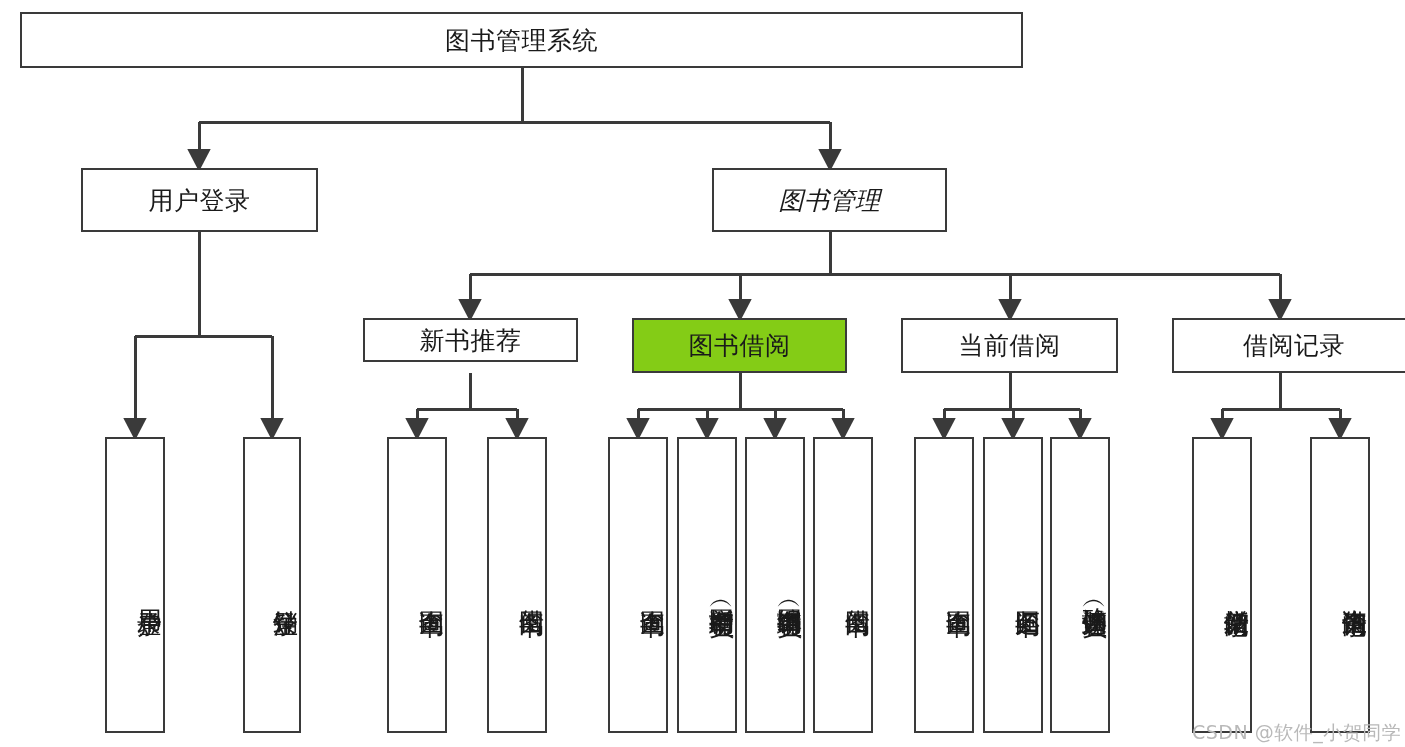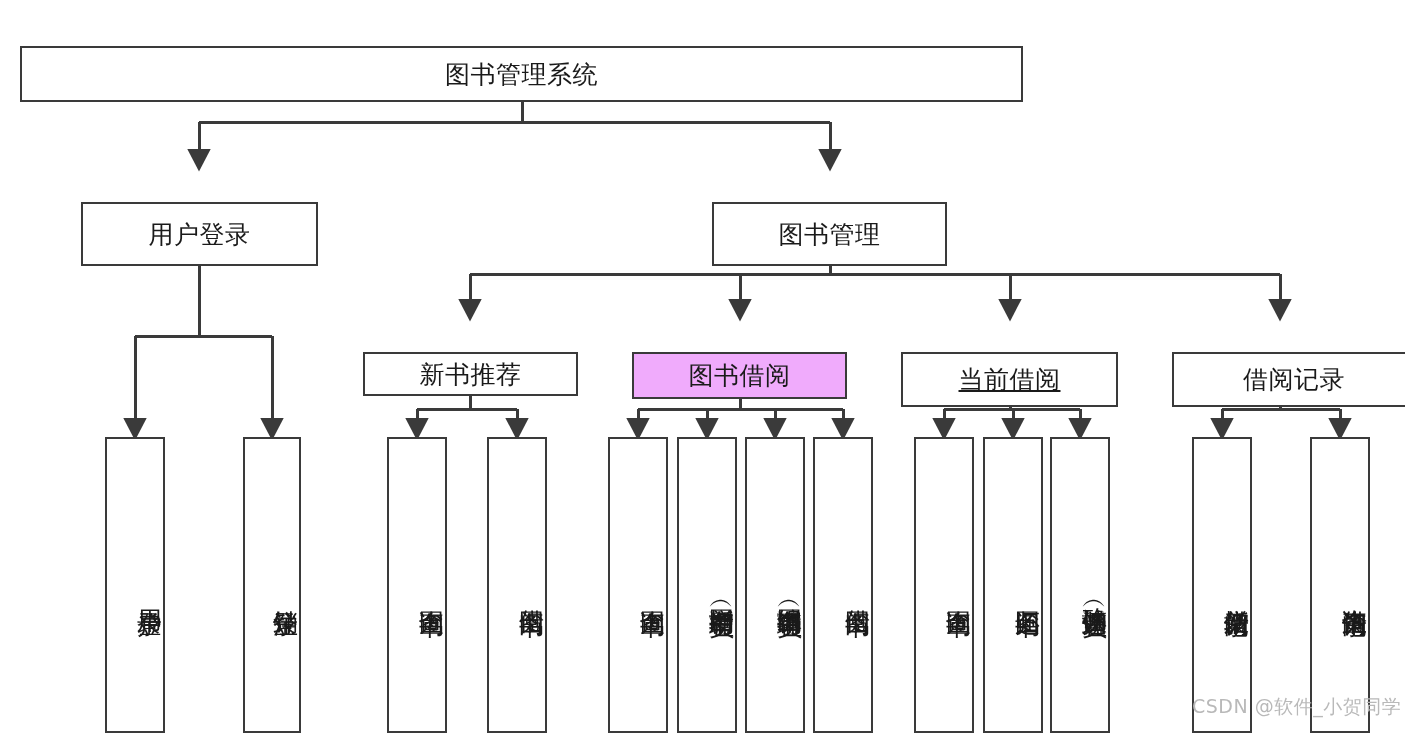--- a/index.html
+++ b/index.html
@@ -33,21 +33,20 @@
     border: 2.5px solid #3a3a3a;
     display: flex;
     align-items: center;
     justify-content: center;
     color: #1a1a1a;
   }
   .node-h {
     font-size: 25px;
     letter-spacing: 0.5px;
     white-space: nowrap;
-    margin-top: 34px;
   }
   .node-v {
     writing-mode: vertical-rl;
     text-orientation: upright;
     font-size: 25px;
     line-height: 1.08;
     letter-spacing: 1px;
     align-items: flex-start;
     justify-content: center;
     padding-top: 14px;
@@ -113,36 +112,36 @@
       <path d="M1280,373 L1280,409"></path>
       <path d="M1222,409 L1340,409"></path>
       <path d="M1222,409 L1222,429" marker-end="url(#arrow)"></path>
       <path d="M1340,409 L1340,429" marker-end="url(#arrow)"></path>
     </g>
   </svg>
 
   <div class="node node-h" id="node-root" style="left: 20px; top: 12px; width: 1003px; height: 56px; border-color: rgb(58, 58, 58); color: rgb(26, 26, 26); background: rgb(255, 255, 255);">图书管理系统</div>
 
   <div class="node node-h" id="node-l2-0" style="left: 81px; top: 168px; width: 237px; height: 64px; border-color: rgb(58, 58, 58); color: rgb(26, 26, 26); background: rgb(255, 255, 255);">用户登录</div>
-  <div class="node node-h" id="node-l2-1" style="left: 712px; top: 168px; width: 235px; height: 64px; border-color: rgb(58, 58, 58); color: rgb(26, 26, 26); background: rgb(255, 255, 255);">图书管理</div>
+  <div class="node node-h" id="node-l2-1" style="left: 712px; top: 168px; width: 235px; height: 64px; border-color: rgb(58, 58, 58); color: rgb(26, 26, 26); background: rgb(255, 255, 255); font-style: italic;">图书管理</div>
 
   <div class="node node-h" id="node-l3-0" style="left: 363px; top: 318px; width: 215px; height: 44px; border-color: rgb(58, 58, 58); color: rgb(26, 26, 26); background: rgb(255, 255, 255);">新书推荐</div>
-  <div class="node node-h" id="node-l3-1" style="left: 632px; top: 318px; width: 215px; height: 47px; border-color: rgb(58, 58, 58); color: rgb(26, 26, 26); background: #f0abfc;">图书借阅</div>
-  <div class="node node-h" id="node-l3-2" style="left: 901px; top: 318px; width: 217px; height: 55px; border-color: rgb(58, 58, 58); color: rgb(26, 26, 26); background: rgb(255, 255, 255); text-decoration: underline;">当前借阅</div>
+  <div class="node node-h" id="node-l3-1" style="left: 632px; top: 318px; width: 215px; height: 55px; border-color: rgb(58, 58, 58); color: rgb(26, 26, 26); background: #84cc16;">图书借阅</div>
+  <div class="node node-h" id="node-l3-2" style="left: 901px; top: 318px; width: 217px; height: 55px; border-color: rgb(58, 58, 58); color: rgb(26, 26, 26); background: rgb(255, 255, 255);">当前借阅</div>
   <div class="node node-h" id="node-l3-3" style="left: 1172px; top: 318px; width: 244px; height: 55px; border-color: rgb(58, 58, 58); color: rgb(26, 26, 26); background: rgb(255, 255, 255);">借阅记录</div>
 
   <div class="node node-v" id="node-leaf-0" style="left: 105px; top: 437px; width: 60px; height: 296px; border-color: rgb(58, 58, 58); color: rgb(26, 26, 26); background: rgb(255, 255, 255);">用户登录</div>
   <div class="node node-v" id="node-leaf-1" style="left: 243px; top: 437px; width: 58px; height: 296px; border-color: rgb(58, 58, 58); color: rgb(26, 26, 26); background: rgb(255, 255, 255);">注销登录</div>
   <div class="node node-v" id="node-leaf-2" style="left: 387px; top: 437px; width: 60px; height: 296px; border-color: rgb(58, 58, 58); color: rgb(26, 26, 26); background: rgb(255, 255, 255);">查询图书</div>
   <div class="node node-v" id="node-leaf-3" style="left: 487px; top: 437px; width: 60px; height: 296px; border-color: rgb(58, 58, 58); color: rgb(26, 26, 26); background: rgb(255, 255, 255);">借阅图书</div>
   <div class="node node-v" id="node-leaf-4" style="left: 608px; top: 437px; width: 60px; height: 296px; border-color: rgb(58, 58, 58); color: rgb(26, 26, 26); background: rgb(255, 255, 255);">查询图书</div>
   <div class="node node-v" id="node-leaf-5" style="left: 677px; top: 437px; width: 60px; height: 296px; border-color: rgb(58, 58, 58); color: rgb(26, 26, 26); background: rgb(255, 255, 255);">新增图书（管理员）</div>
   <div class="node node-v" id="node-leaf-6" style="left: 745px; top: 437px; width: 60px; height: 296px; border-color: rgb(58, 58, 58); color: rgb(26, 26, 26); background: rgb(255, 255, 255);">编辑图书（管理员）</div>
   <div class="node node-v" id="node-leaf-7" style="left: 813px; top: 437px; width: 60px; height: 296px; border-color: rgb(58, 58, 58); color: rgb(26, 26, 26); background: rgb(255, 255, 255);">借阅图书</div>
   <div class="node node-v" id="node-leaf-8" style="left: 914px; top: 437px; width: 60px; height: 296px; border-color: rgb(58, 58, 58); color: rgb(26, 26, 26); background: rgb(255, 255, 255);">查询图书</div>
   <div class="node node-v" id="node-leaf-9" style="left: 983px; top: 437px; width: 60px; height: 296px; border-color: rgb(58, 58, 58); color: rgb(26, 26, 26); background: rgb(255, 255, 255);">归还图书</div>
   <div class="node node-v" id="node-leaf-10" style="left: 1050px; top: 437px; width: 60px; height: 296px; border-color: rgb(58, 58, 58); color: rgb(26, 26, 26); background: rgb(255, 255, 255);">确认归还（管理员）</div>
   <div class="node node-v" id="node-leaf-11" style="left: 1192px; top: 437px; width: 60px; height: 296px; border-color: rgb(58, 58, 58); color: rgb(26, 26, 26); background: rgb(255, 255, 255);">新增借阅记录</div>
   <div class="node node-v" id="node-leaf-12" style="left: 1310px; top: 437px; width: 60px; height: 296px; border-color: rgb(58, 58, 58); color: rgb(26, 26, 26); background: rgb(255, 255, 255);">查询借阅记录</div>
 
-  <div class="watermark" id="watermark" style="left: 1192px; top: 694px; color: rgb(185, 185, 185);">CSDN @软件_小贺同学</div>
+  <div class="watermark" id="watermark" style="left: 1192px; top: 720px; color: rgb(185, 185, 185);">CSDN @软件_小贺同学</div>
 
 </div>
 
 </body></html>

